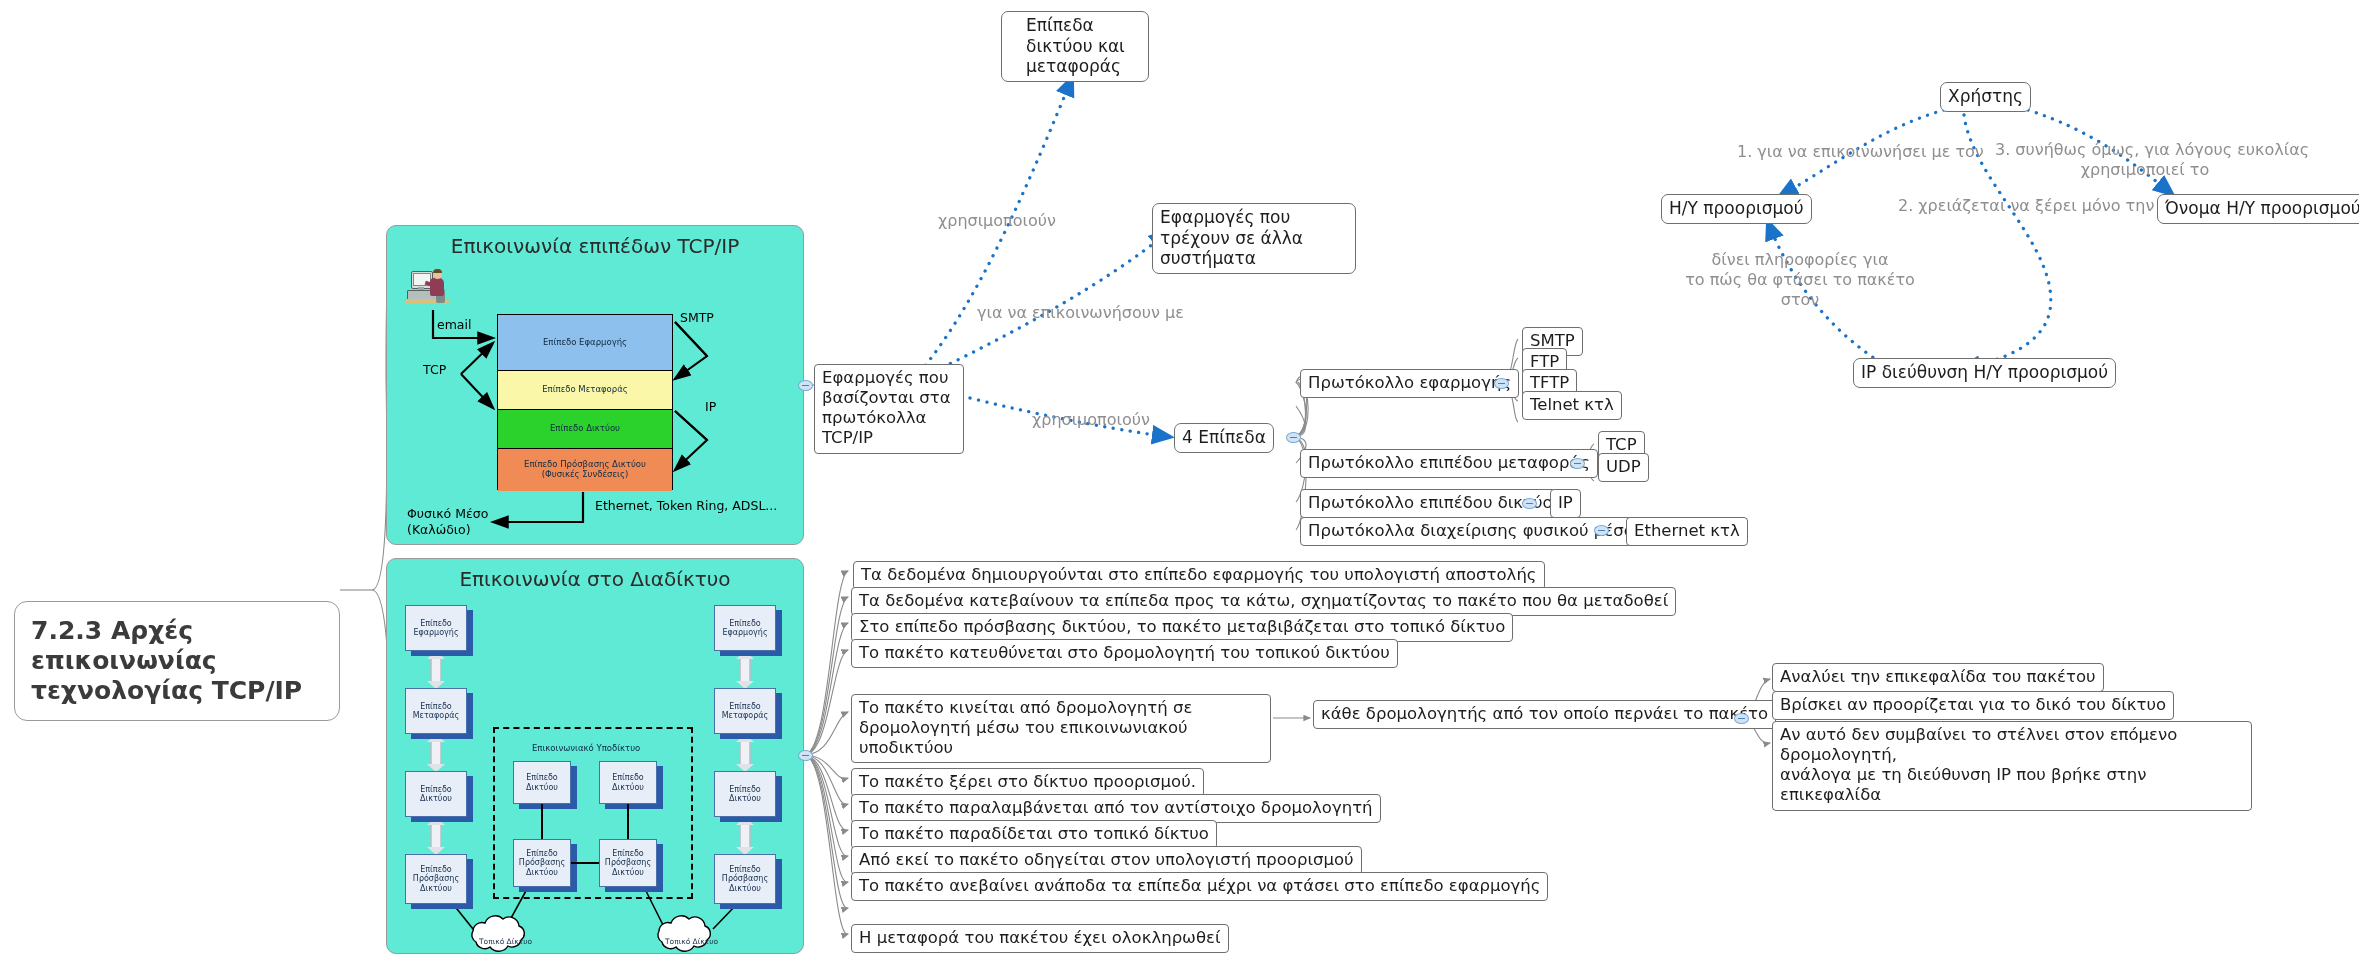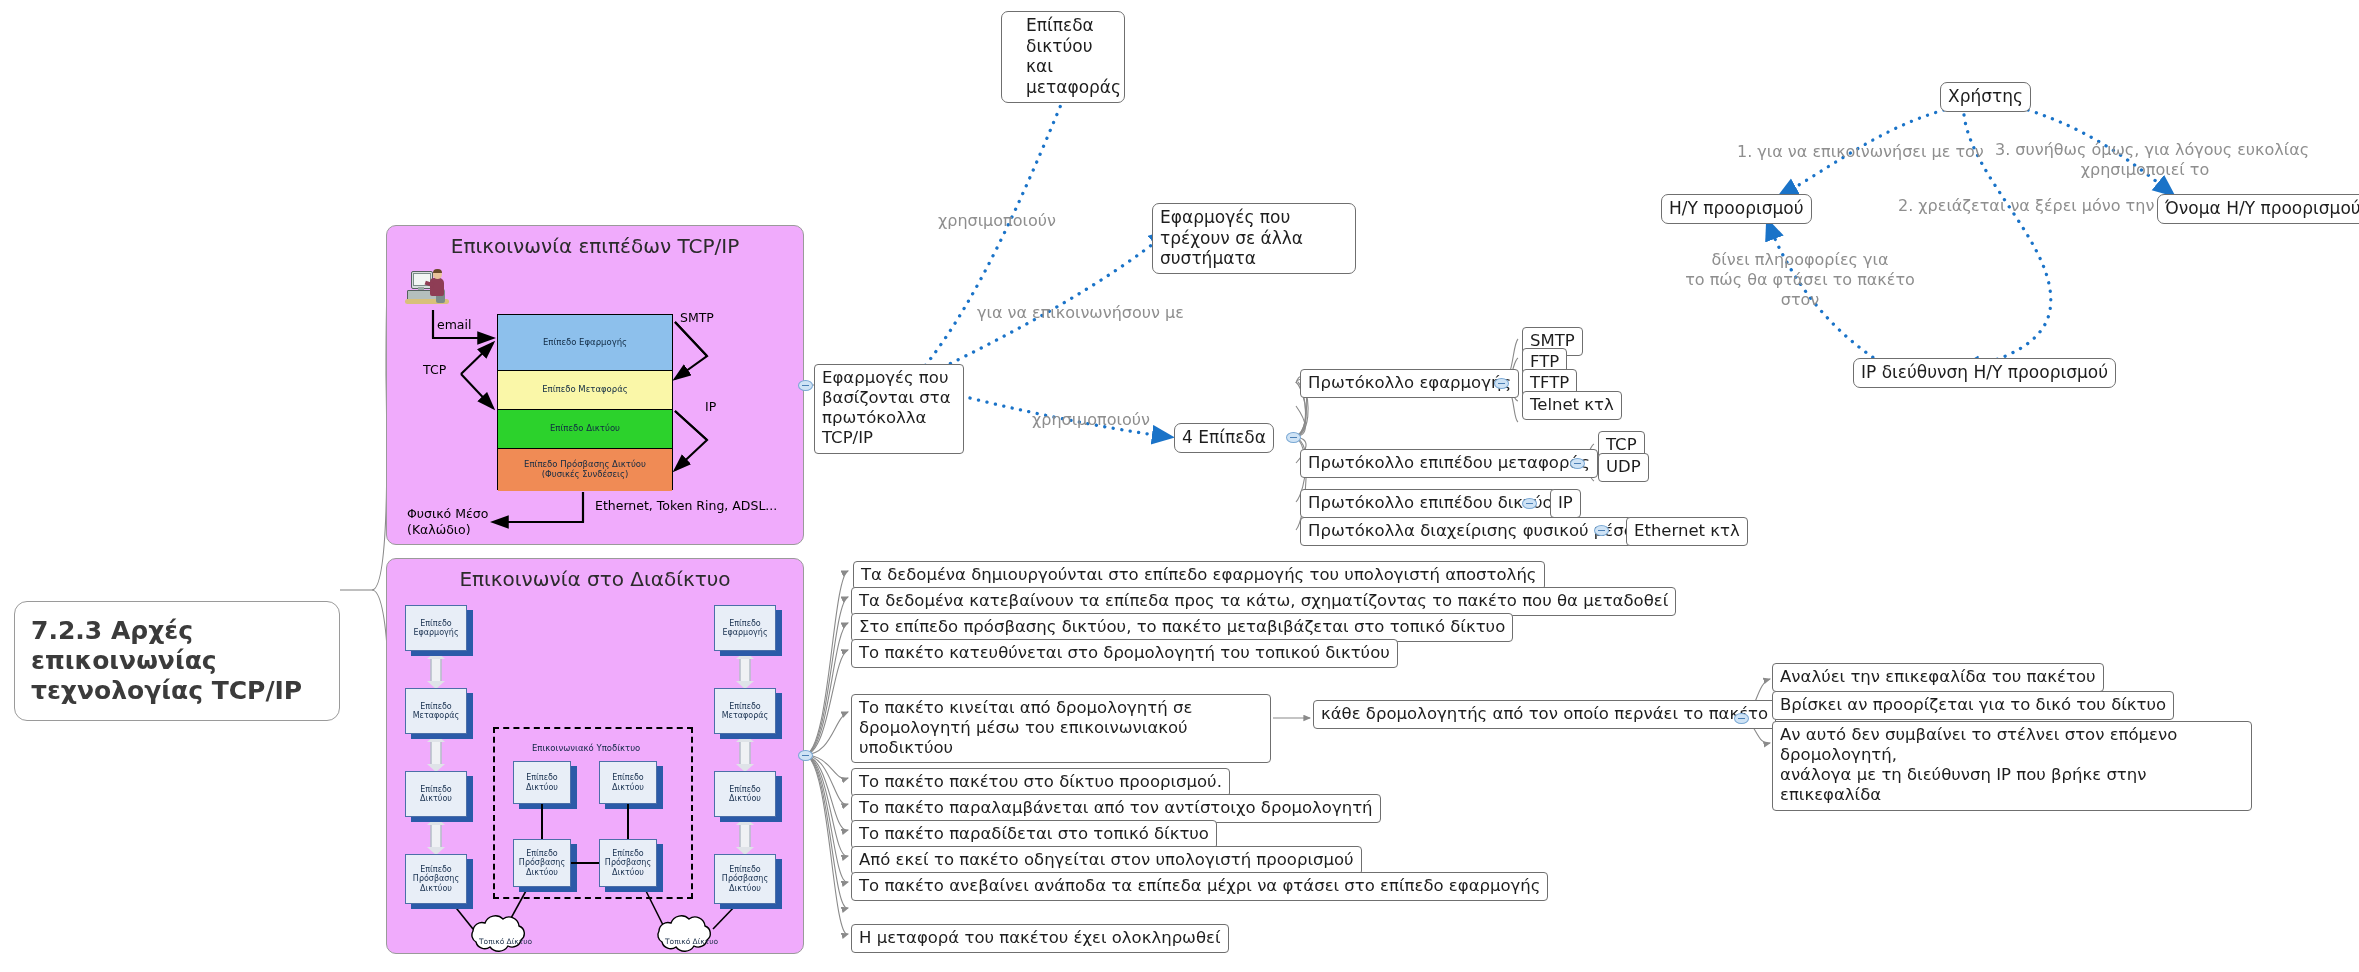--- a/index.html
+++ b/index.html
@@ -16,21 +16,21 @@
   .node.wrap{white-space:normal;}
   .node.big{border-radius:7px;font-size:17px;}
 
   
   .root{position:absolute;box-sizing:border-box;background:#ffffff;
         border:1px solid #9a9a9a;border-radius:13px;
         font-size:25px;font-weight:bold;line-height:1.2;color:#3b3b3b;
         padding:14px 16px;white-space:normal;}
 
   
-  .imgbox{position:absolute;box-sizing:border-box;background:#f0abfc;
+  .imgbox{position:absolute;box-sizing:border-box;background:#5eead4;
           border:1px solid #9a9a9a;border-radius:10px;}
   .imgbox .cap{position:absolute;left:0;right:0;top:8px;text-align:center;
         font-size:20px;color:#2b2b2b;font-family:"DejaVu Sans","Liberation Sans",sans-serif;}
 
   
   .rellabel{position:absolute;color:#8e8e8e;font-size:16px;line-height:1.25;white-space:nowrap;}
   .rellabel.ctr{text-align:center;}
 
   
   .bullet{position:absolute;width:15px;height:11px;border-radius:50%;
@@ -359,21 +359,21 @@
   <div class="bullet" style="left:798px;top:750px;"></div>
 
   <div class="node wrap" style="left:814px;top:364px;width:150px;">
     <span>Εφαρμογές που βασίζονται στα πρωτόκολλα TCP/IP</span>
   </div>
 
   <div class="rellabel" style="left:938px;top:211px;">χρησιμοποιούν</div>
   <div class="rellabel" style="left:977px;top:303px;">για να επικοινωνήσουν με</div>
   <div class="rellabel" style="left:1032px;top:410px;">χρησιμοποιούν</div>
 
-  <div class="node wrap big" style="left:1001px;top:11px;width:124px;padding-left:24px;">
+  <div class="node wrap big" style="left:1001px;top:11px;width:148px;padding-left:24px;">
     <span>Επίπεδα δικτύου και μεταφοράς</span>
   </div>
   <div class="node wrap big" style="left:1152px;top:203px;width:204px;">
     <span>Εφαρμογές που τρέχουν σε άλλα συστήματα</span>
   </div>
 
   <div class="node big" style="left:1174px;top:423px;width:auto;">
     <span>4 Επίπεδα</span>
   </div>
   <div class="bullet" style="left:1286px;top:432px;"></div>
@@ -456,21 +456,21 @@
   <div class="node" style="left:851px;top:613px;">
     <span>Στο επίπεδο πρόσβασης δικτύου, το πακέτο μεταβιβάζεται στο τοπικό δίκτυο</span>
   </div>
   <div class="node" style="left:851px;top:639px;">
     <span>Το πακέτο κατευθύνεται στο δρομολογητή του τοπικού δικτύου</span>
   </div>
   <div class="node wrap" style="left:851px;top:694px;width:420px;">
     <span>Το πακέτο κινείται από δρομολογητή σε δρομολογητή μέσω του  επικοινωνιακού υποδικτύου</span>
   </div>
   <div class="node" style="left:851px;top:768px;">
-    <span>Το πακέτο πακέτου στο δίκτυο προορισμού.</span>
+    <span>Το πακέτο ξέρει στο δίκτυο προορισμού.</span>
   </div>
   <div class="node" style="left:851px;top:794px;">
     <span>Το πακέτο παραλαμβάνεται από τον αντίστοιχο δρομολογητή</span>
   </div>
   <div class="node" style="left:851px;top:820px;">
     <span>Το πακέτο παραδίδεται στο τοπικό δίκτυο</span>
   </div>
   <div class="node" style="left:851px;top:846px;">
     <span>Από εκεί το πακέτο οδηγείται στον υπολογιστή προορισμού</span>
   </div>

